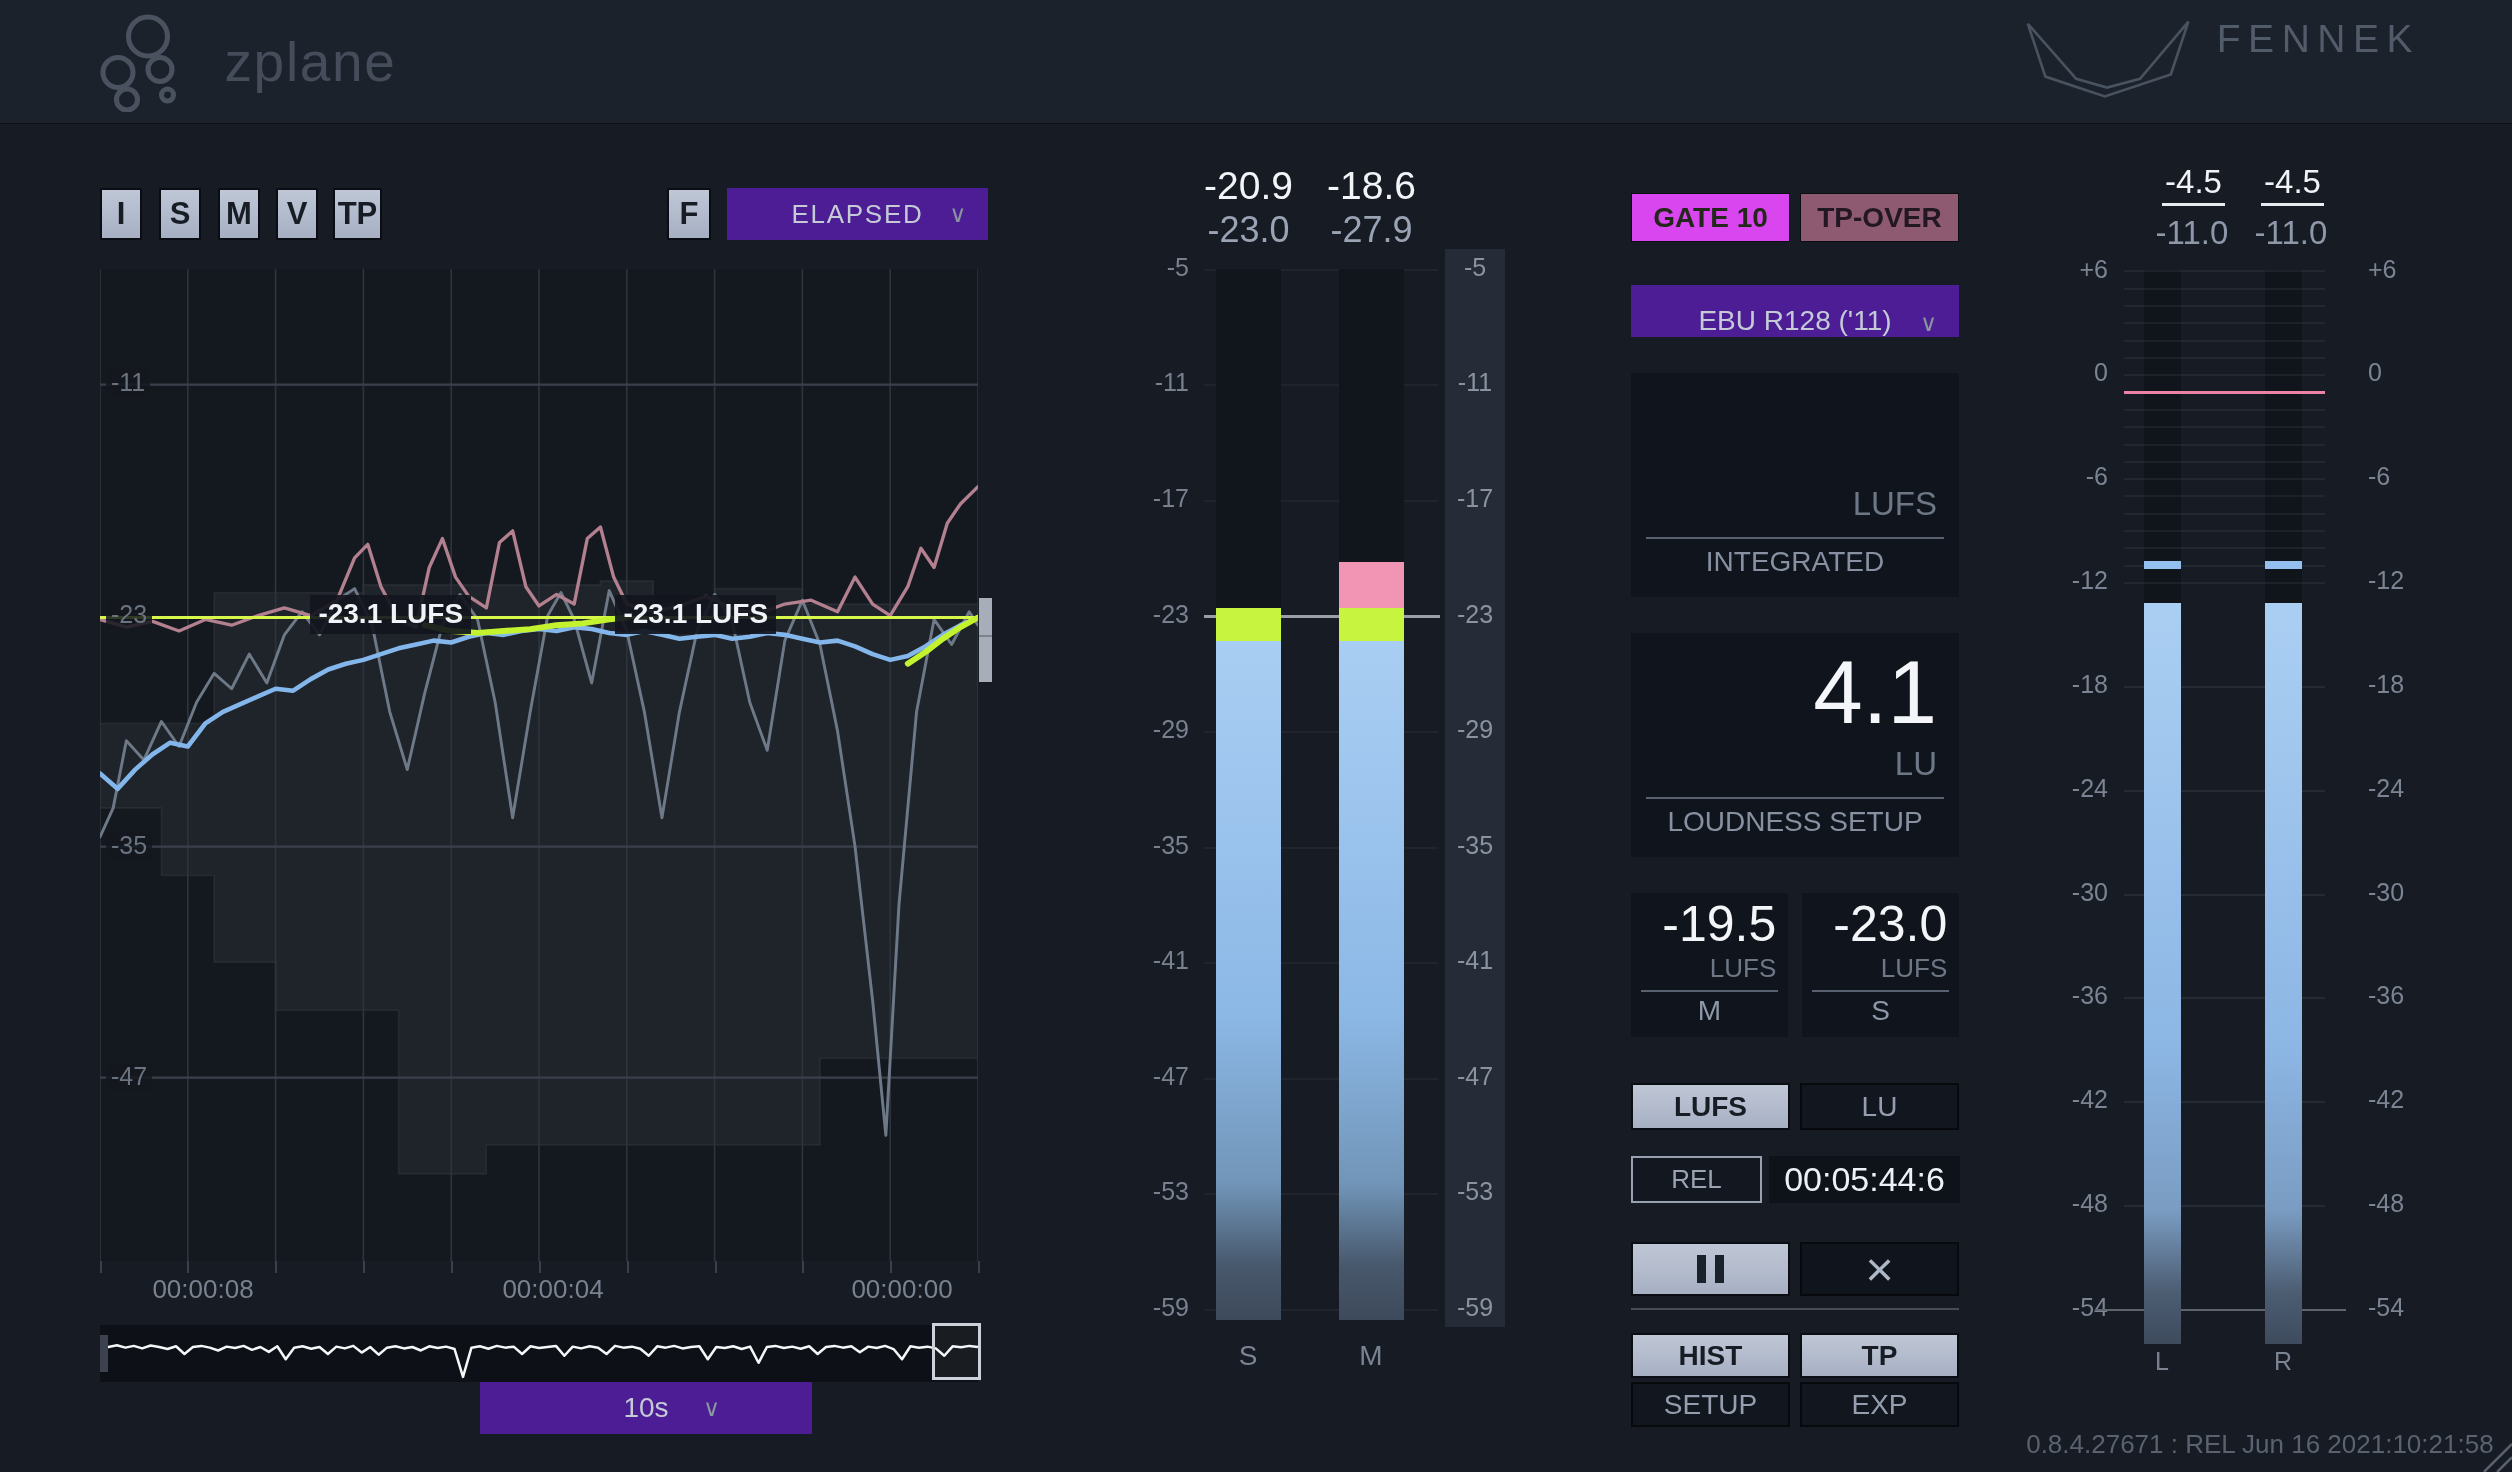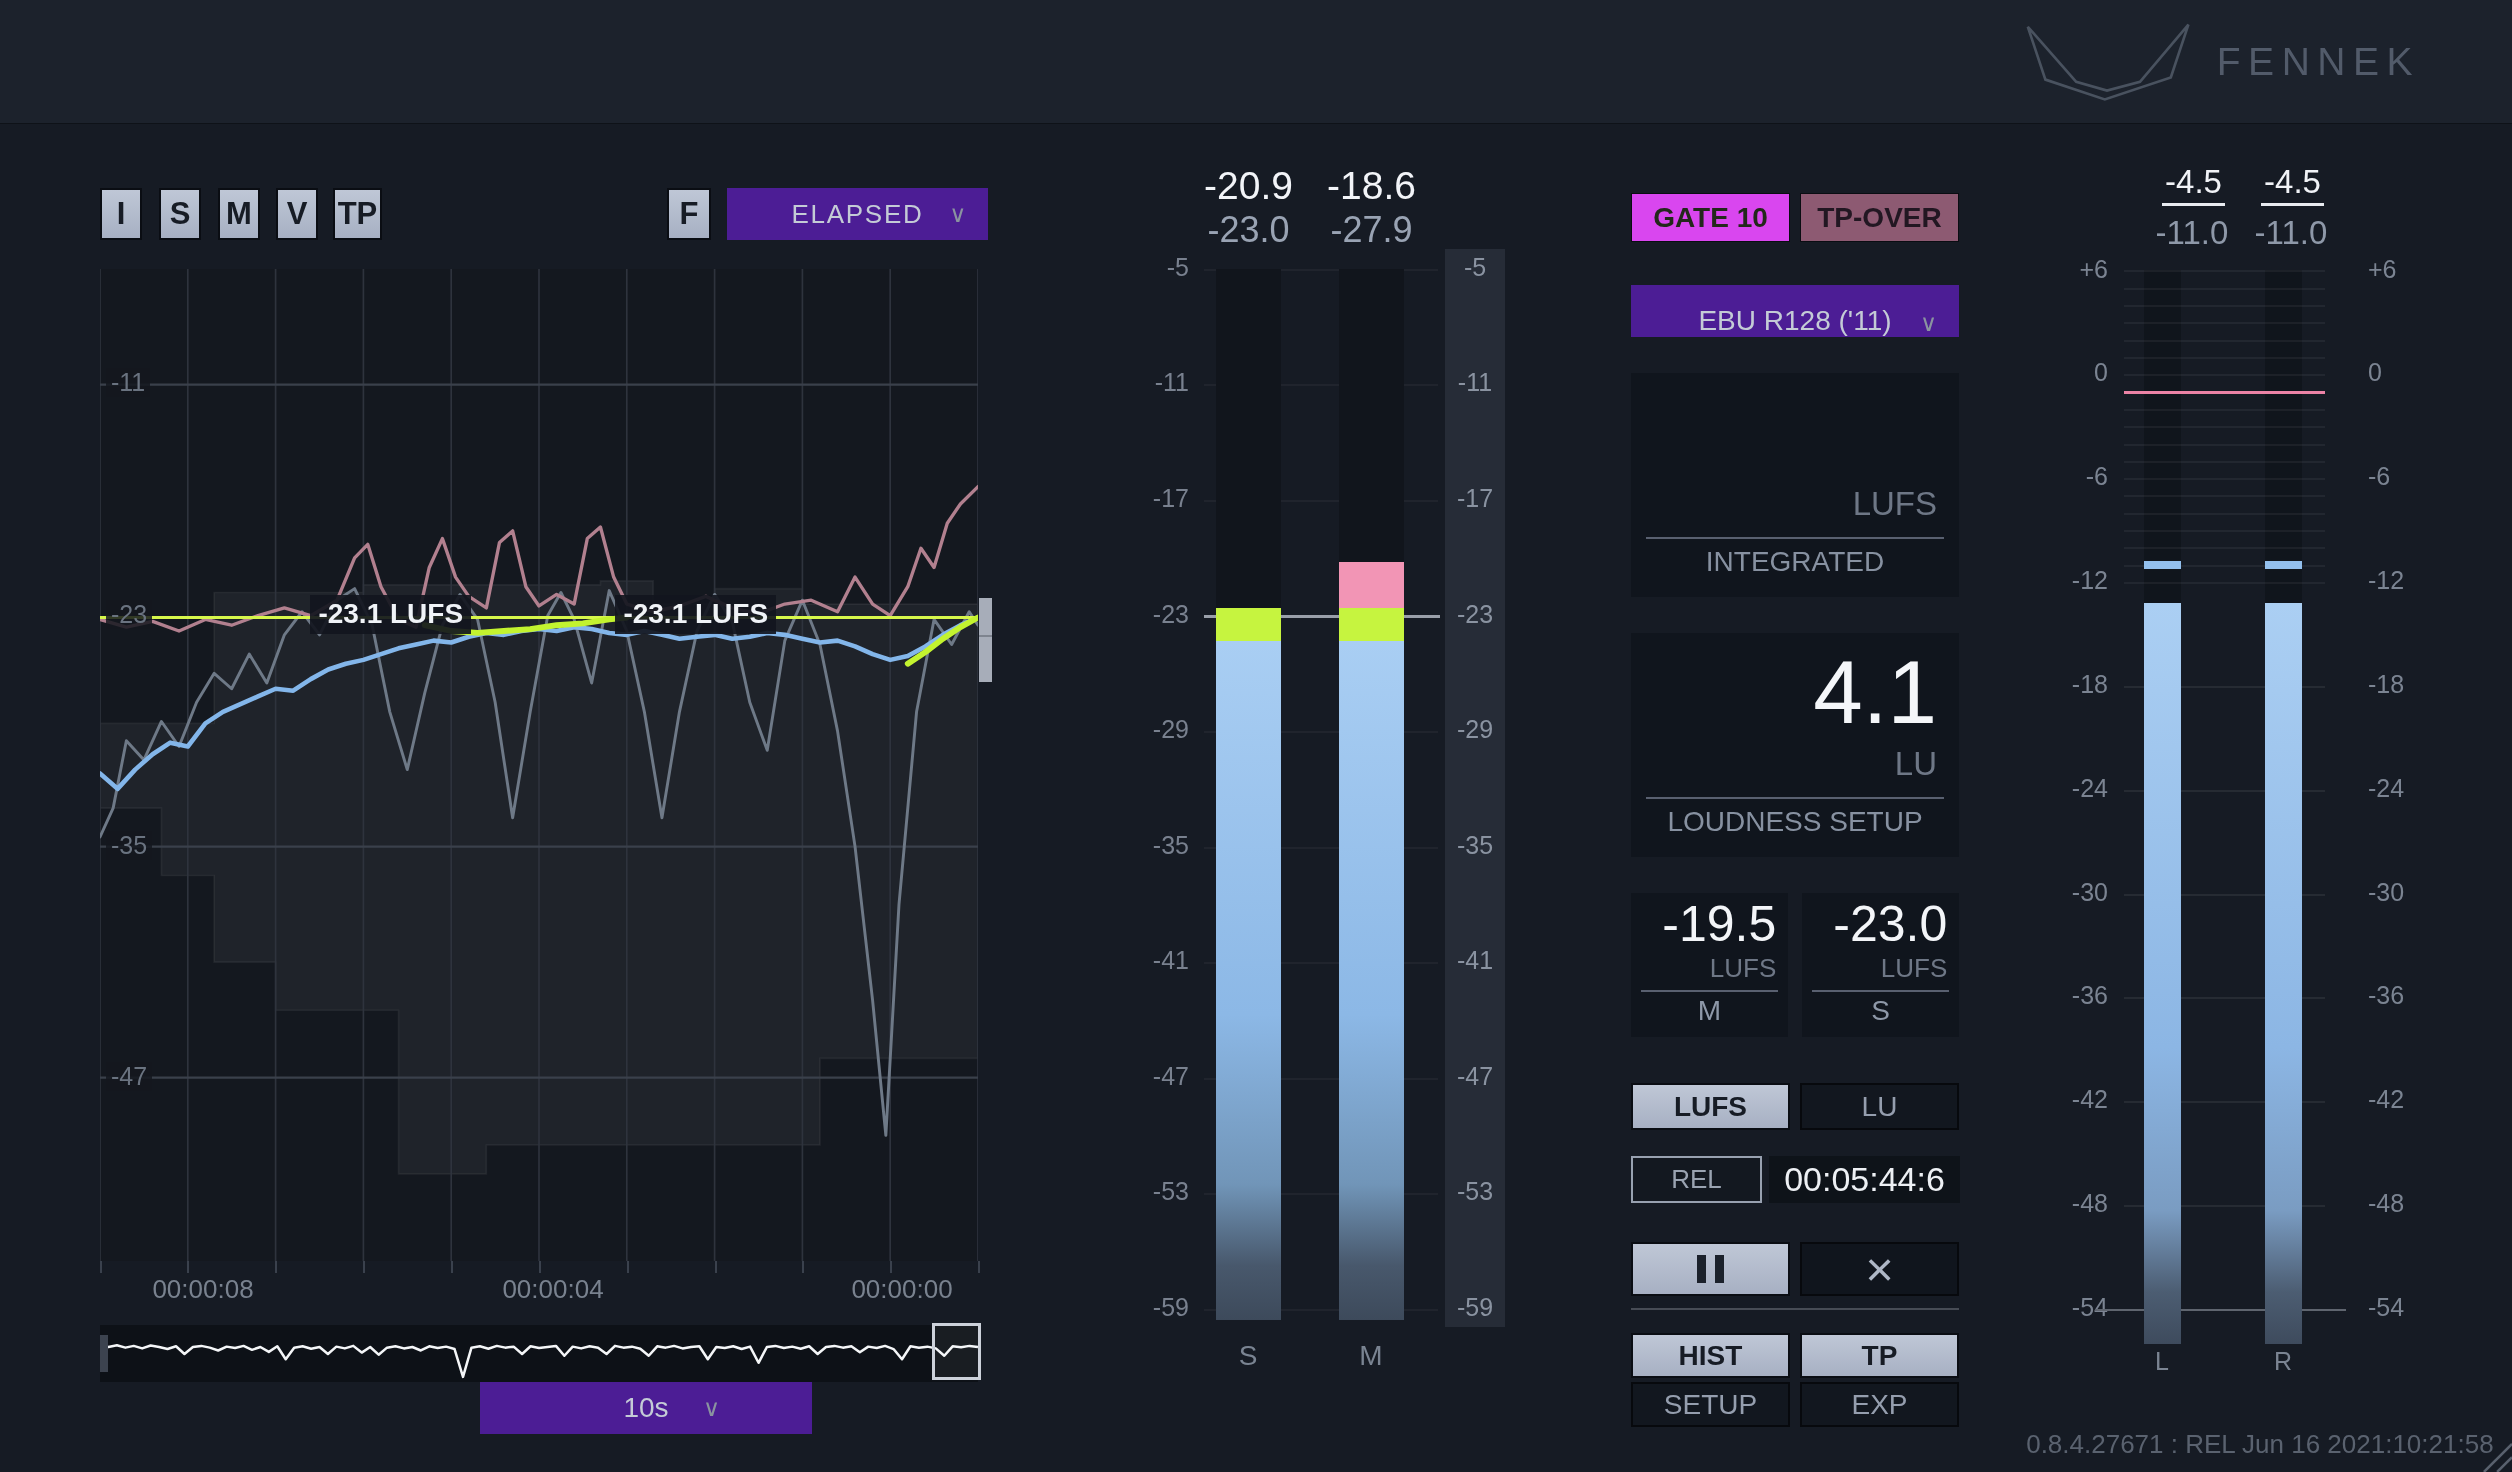--- a/index.html
+++ b/index.html
@@ -3,21 +3,21 @@
 <meta charset="utf-8">
 <style>
   html,body{margin:0;padding:0;background:#0d1016;}
   #app{position:relative;width:2512px;height:1472px;background:#161b24;overflow:hidden;
        font-family:"Liberation Sans",sans-serif;-webkit-font-smoothing:antialiased;}
   .abs{position:absolute;}
   
   #topbar{position:absolute;left:0;top:0;width:2512px;height:123px;background:#1c222c;border-bottom:1.7px solid #0e1218;}
   #brand{position:absolute;left:94px;top:6.7px;height:111px;display:flex;align-items:center;gap:13.4px;color:#4a5260;}
   #brand .brand-text{font-size:55px;letter-spacing:1.7px;color:#454d5b;}
-  #fennek{position:absolute;right:92px;top:16.7px;height:90px;display:flex;align-items:center;gap:22px;color:#515a69;}
+  #fennek{position:absolute;right:92px;top:16.7px;height:90px;display:flex;align-items:flex-start;gap:22px;color:#515a69;}
   #fennek .prod-text{font-size:39px;letter-spacing:7.5px;color:#525b6a;}
   
   .btn-light{background:linear-gradient(#bfc7d6,#a7b0c3);border:2.5px solid #0a0d13;color:#171c25;
              font-weight:bold;display:flex;align-items:center;justify-content:center;box-sizing:border-box;}
   .btn-dark{background:#12171f;border:2.5px solid #07090d;color:#959eae;
             display:flex;align-items:center;justify-content:center;box-sizing:border-box;}
   .dropdown{background:#4c1d95;color:#c4cbd6;display:flex;align-items:center;justify-content:center;box-sizing:border-box;}
   .chev{color:#8a93a0;font-size:23.4px;position:absolute;}
   
   #graph-wrap{position:absolute;left:100px;top:269px;width:878px;height:992px;background:#14181f;}
@@ -64,20 +64,32 @@
   .lr-track{position:absolute;top:270px;width:37px;height:1074px;background:#10151c;}
   #version{position:absolute;right:18.4px;top:1429px;font-size:26px;color:#5a626f;}
   #resize-grip{position:absolute;right:0;bottom:0;}
 </style>
 </head>
 <body>
 
 <div id="app">
 
   <div id="topbar">
+    <div id="brand">
+      <svg width="117" height="100" viewBox="0 0 78 66">
+        <g fill="none" stroke="#4a5260" stroke-width="3.4">
+          <circle cx="36" cy="16" r="13"></circle>
+            <circle cx="16" cy="40" r="10"></circle>
+          <circle cx="44" cy="38" r="8"></circle>
+            <circle cx="22" cy="58" r="7"></circle>
+            <circle cx="49" cy="55" r="4"></circle>
+        </g>
+      </svg>
+      <div class="brand-text">zplane</div>
+    </div>
     <div id="fennek">
       <svg width="176" height="84" viewBox="0 0 160 76">
         <path d="M8 6 L24 54 L78 72 L138 52 L154 4 L110 56 L80 64 L52 56 Z" fill="none" stroke="#49525f" stroke-width="2.4" stroke-linejoin="miter"></path>
       </svg>
       <div class="prod-text">FENNEK</div>
     </div>
   </div>
 
   <div class="btn-light abs" style="left:100px;top:188px;width:42px;height:52px;font-size:31px;">I</div>
   <div class="btn-light abs" style="left:159px;top:188px;width:42px;height:52px;font-size:31px;">S</div>

